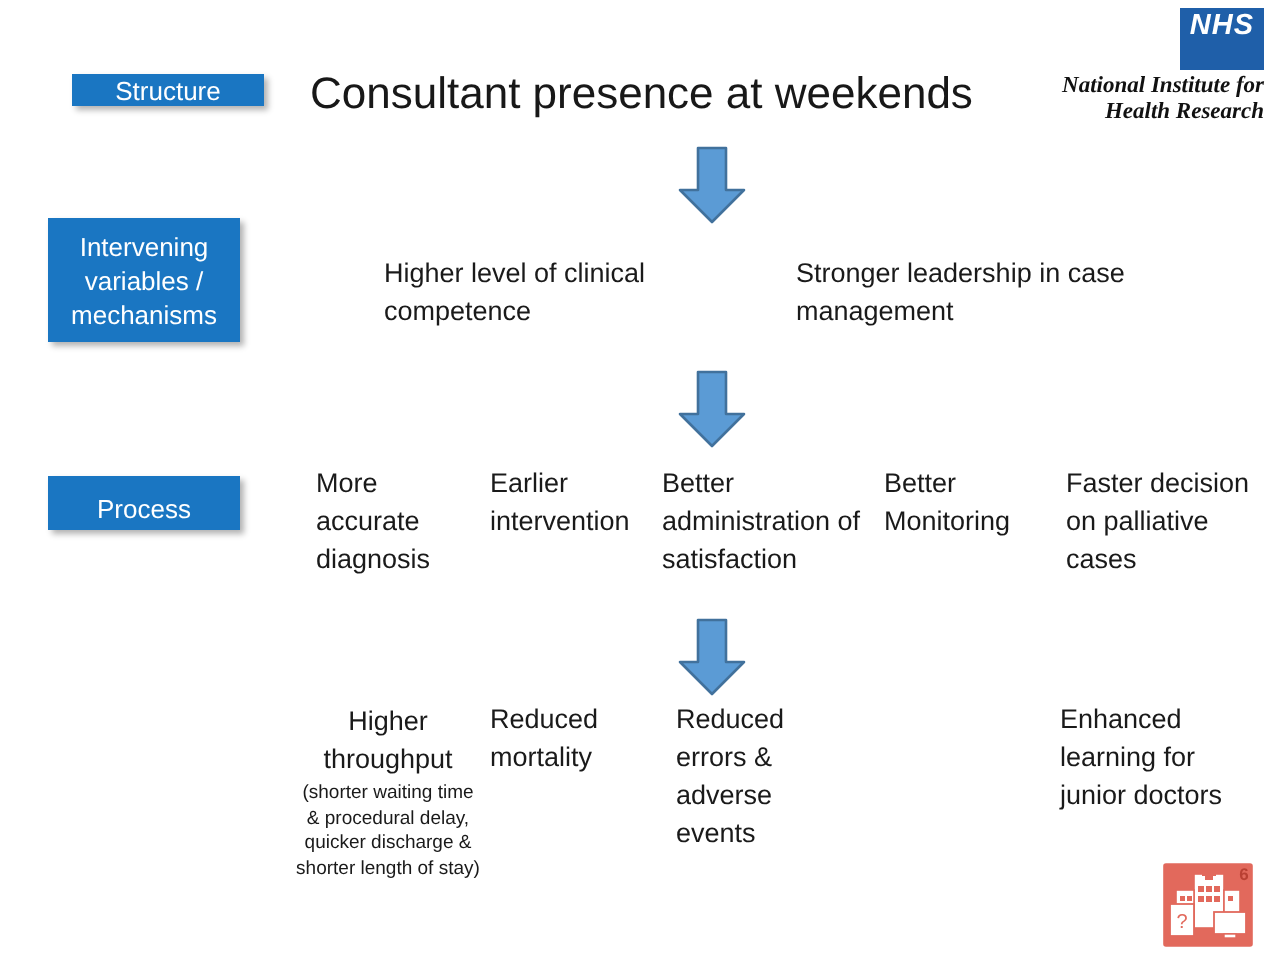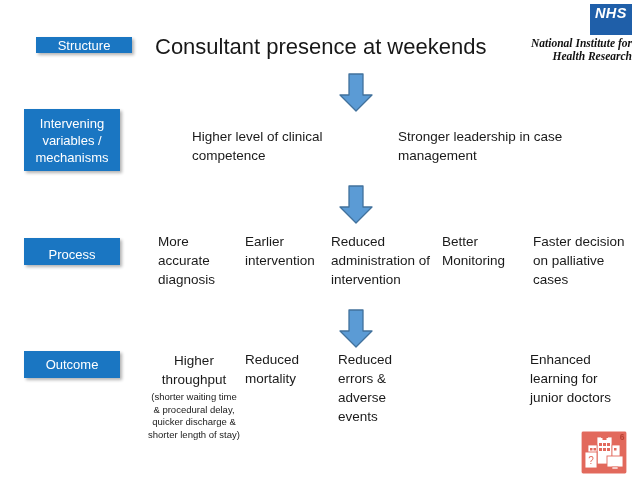--- a/index.html
+++ b/index.html
@@ -150,40 +150,37 @@
 
   <div class="stage-label" id="stage-structure">
     <span>Structure</span>
   </div>
   <div class="stage-label" id="stage-intervening">
     <span>Intervening variables / mechanisms</span>
   </div>
   <div class="stage-label" id="stage-process">
     <span>Process</span>
   </div>
-  <div class="stage-label" id="stage-outcome">
-    <span>Outcome</span>
-  </div>
 
   <svg class="down-arrow" id="arrow-1" viewBox="0 0 36 40">
     <polygon points="11,1 25,1 25,22 34,22 18,38 2,22 11,22" fill="#5B9BD5" stroke="#41719C" stroke-width="1.3" stroke-linejoin="round"></polygon>
   </svg>
   <svg class="down-arrow" id="arrow-2" viewBox="0 0 36 40">
     <polygon points="11,1 25,1 25,22 34,22 18,38 2,22 11,22" fill="#5B9BD5" stroke="#41719C" stroke-width="1.3" stroke-linejoin="round"></polygon>
   </svg>
   <svg class="down-arrow" id="arrow-3" viewBox="0 0 36 40">
     <polygon points="11,1 25,1 25,22 34,22 18,38 2,22 11,22" fill="#5B9BD5" stroke="#41719C" stroke-width="1.3" stroke-linejoin="round"></polygon>
   </svg>
 
   <div class="cell" id="iv-1">Higher level of clinical competence</div>
   <div class="cell" id="iv-2">Stronger leadership in case management</div>
 
   <div class="cell" id="pr-1">More accurate diagnosis</div>
   <div class="cell" id="pr-2">Earlier intervention</div>
-  <div class="cell" id="pr-3">Reduced administration of intervention</div>
+  <div class="cell" id="pr-3">Better administration of satisfaction</div>
   <div class="cell" id="pr-4">Better Monitoring</div>
   <div class="cell" id="pr-5">Faster decision on palliative cases</div>
 
   <div class="cell" id="oc-1">
     <span>Higher throughput</span>
     <span class="small">(shorter waiting time &amp; procedural delay, quicker discharge &amp; shorter length of stay)</span>
   </div>
   <div class="cell" id="oc-2">
     <span>Reduced mortality</span>
   </div>

